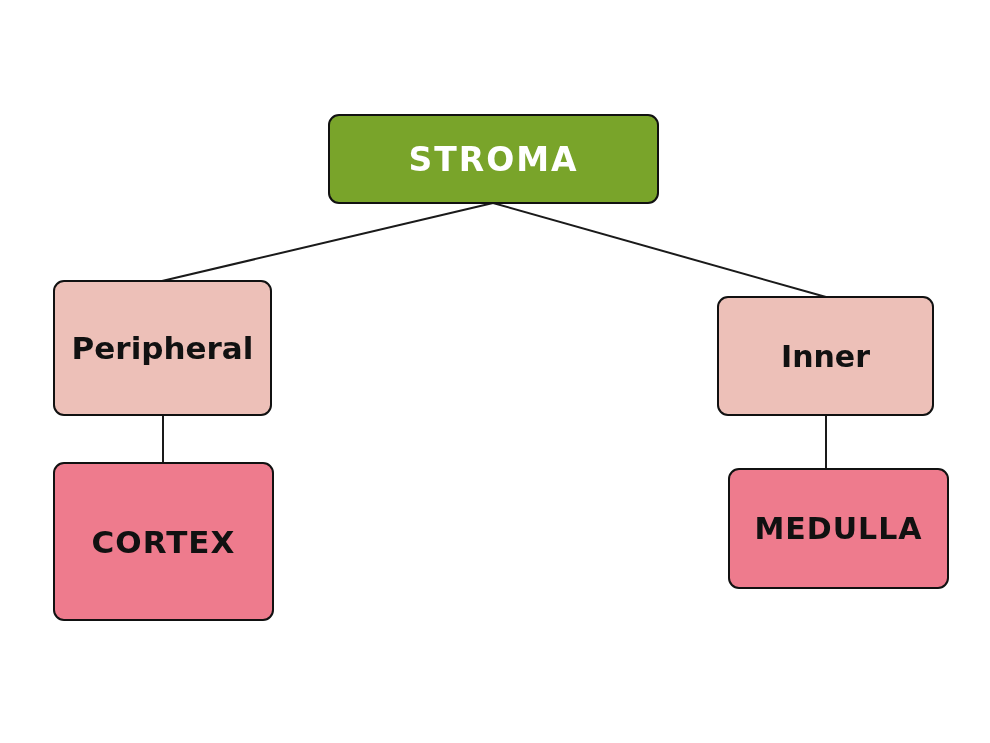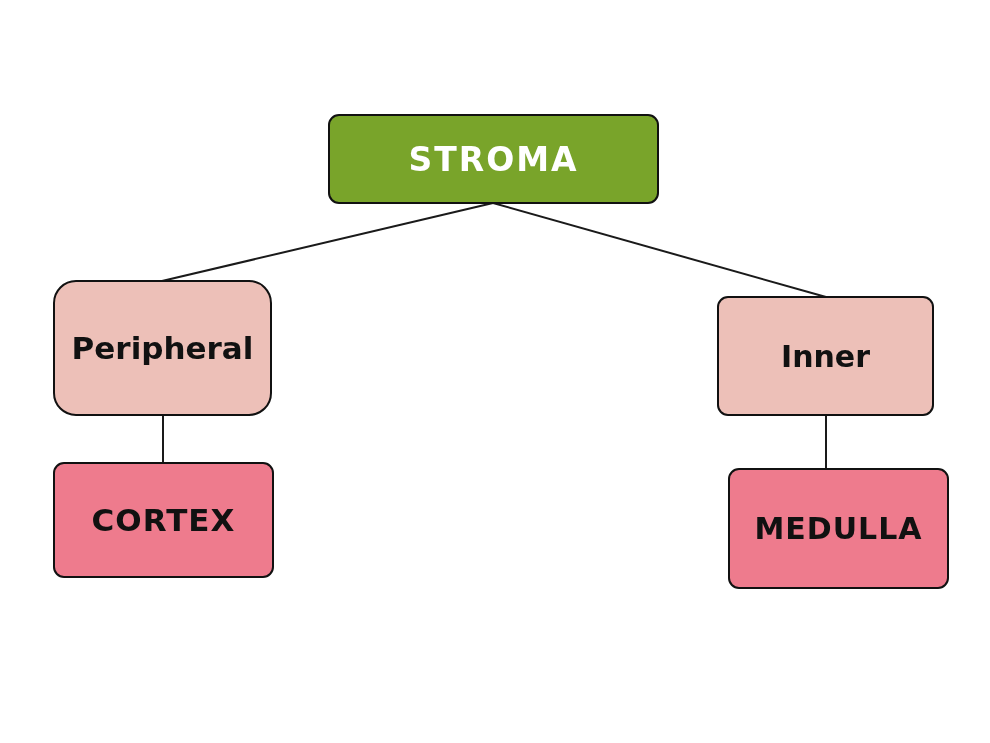--- a/index.html
+++ b/index.html
@@ -56,34 +56,33 @@
   .node-leaf {
     background: var(--node-rose, #ee7b8d);
     color: var(--text-dark, #111111);
   }
   .node-peripheral {
     left: 53px;
     top: 280px;
     width: 219px;
     height: 136px;
     font-size: 31px;
-    border-radius: 23px;
   }
   .node-inner {
     left: 717px;
     top: 296px;
     width: 217px;
     height: 120px;
     font-size: 30px;
   }
   .node-cortex {
     left: 53px;
     top: 462px;
     width: 221px;
-    height: 116px;
+    height: 159px;
     font-size: 31px;
     letter-spacing: 1px;
   }
   .node-medulla {
     left: 716px;
     top: 468px;
     width: 221px;
     height: 121px;
     font-size: 30px;
     letter-spacing: 1px;

